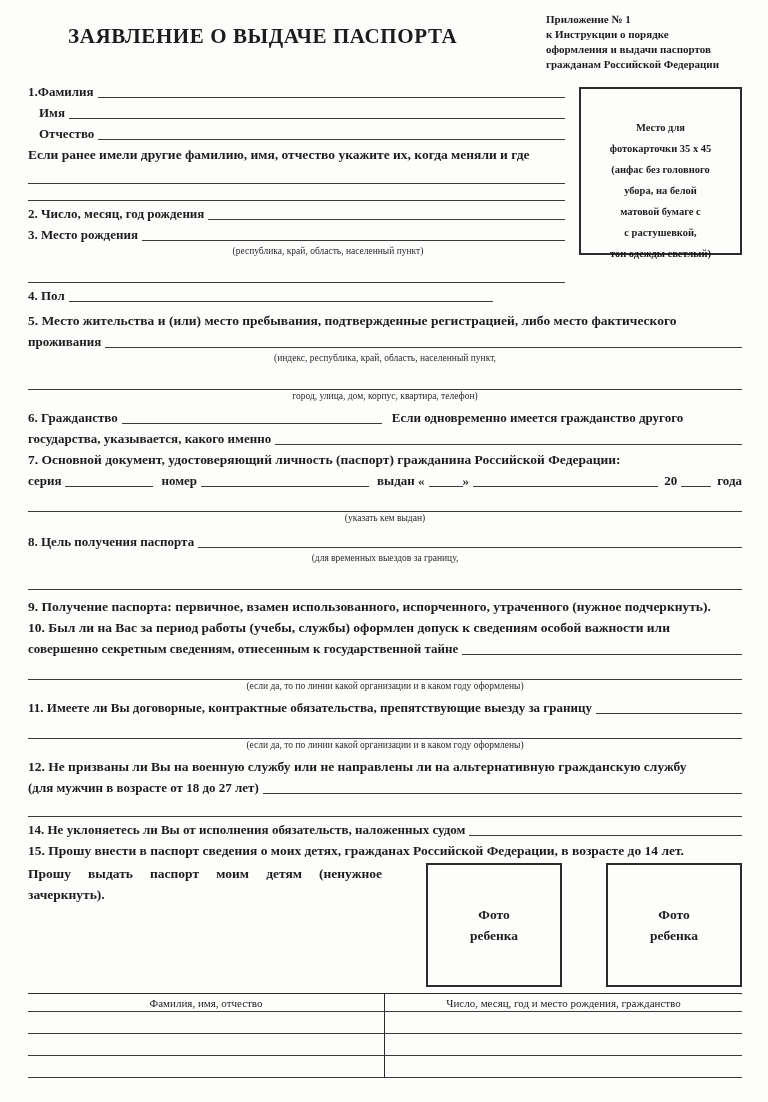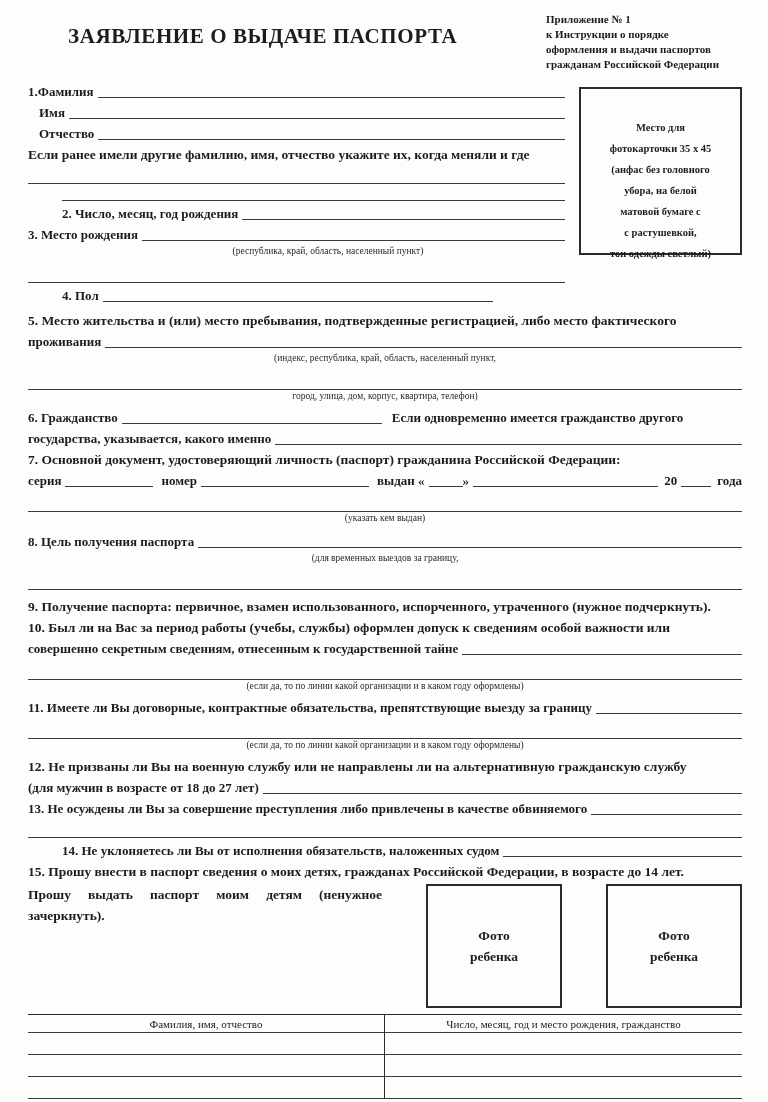--- a/index.html
+++ b/index.html
@@ -41,21 +41,21 @@
     font-size:13.5px; font-weight:600; line-height:21px; flex:0 0 auto;
   }
   
   .ctable { margin-top:6px; border-top:1.6px solid #2b2b2b; }
   .trow { display:flex; }
   .tc1 { width:357px; border-right:1.6px solid #2b2b2b; }
   .tc2 { flex:1 1 auto; }
   .thead > div { font-size:11px; font-weight:400; text-align:center;
     padding:3px 6px 2px; border-bottom:1.4px solid #3a3a3a; }
   .empty > div { height:22px; border-bottom:1.4px solid #3a3a3a; }
-  .mt2{margin-top:2px;margin-left:34px;} .mt4{margin-top:4px;} .mt6{margin-top:6px;} .mt10{margin-top:10px;}
+  .mt2{margin-top:2px;} .mt4{margin-top:4px;} .mt6{margin-top:6px;} .mt10{margin-top:10px;}
   .hint-f3 { width:300px; margin-left:150px; }
   .hint-mid { width:620px; margin:0 auto; }
   .shortr { margin-right:72px; }
 </style>
 </head>
 <body>
 
 <div class="page">
 
   <div class="hdr">
@@ -186,24 +186,20 @@
 
   <div class="mt4">
     <div class="para">12. Не призваны ли Вы на военную службу или не направлены ли на альтернативную гражданскую службу</div>
     <div class="row">
       <span class="lab">(для мужчин в возрасте от 18 до 27 лет)</span>
       <span class="ln"></span>
     </div>
   </div>
 
   <div>
-    <div class="row">
-      <span class="lab">13. Не осуждены ли Вы за совершение преступления либо привлечены в качестве обвиняемого</span>
-      <span class="ln"></span>
-    </div>
     <div class="blank mt4"></div>
   </div>
 
   <div class="row mt2">
     <span class="lab">14. Не уклоняетесь ли Вы от исполнения обязательств, наложенных судом</span>
     <span class="ln"></span>
   </div>
 
   <div>
     <div class="para">15. Прошу внести в паспорт сведения о моих детях, гражданах Российской Федерации, в возрасте до 14 лет.</div>

